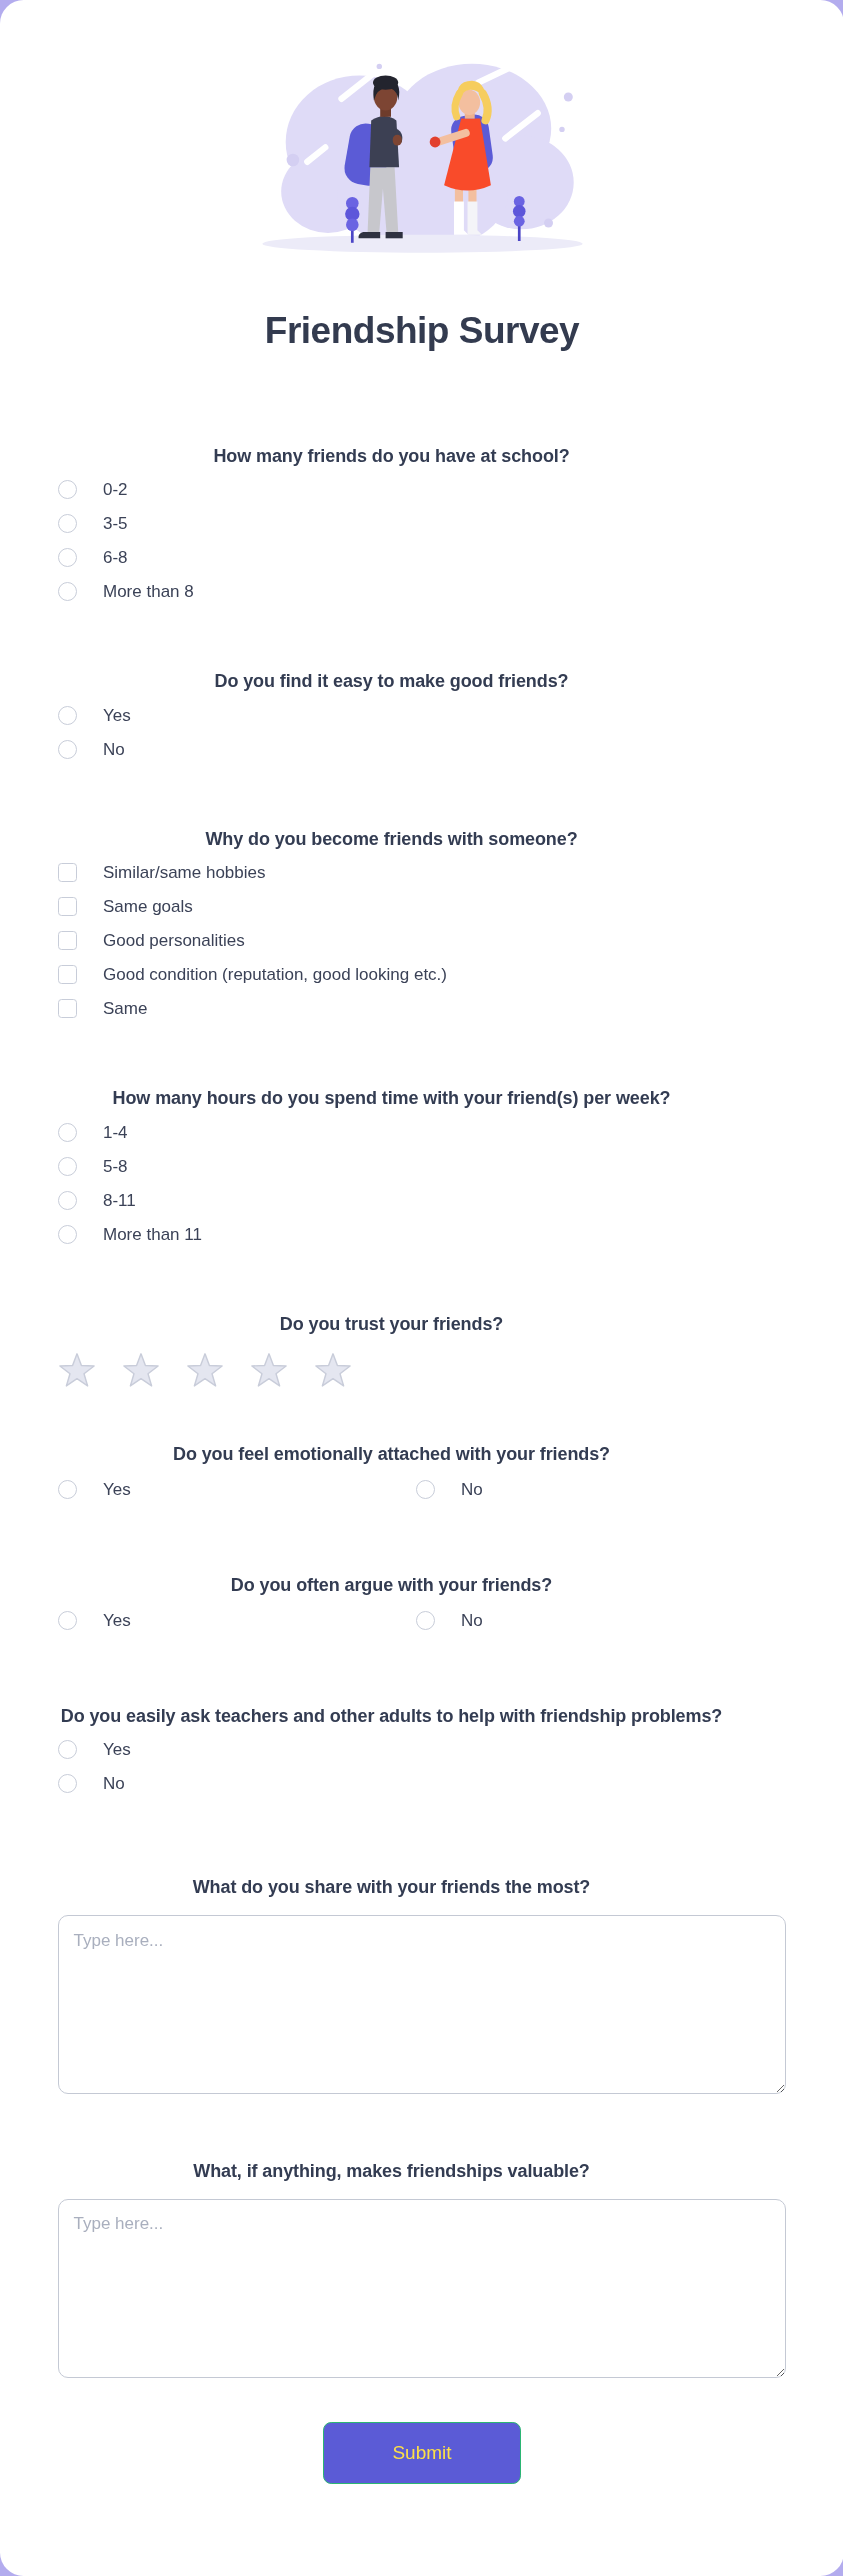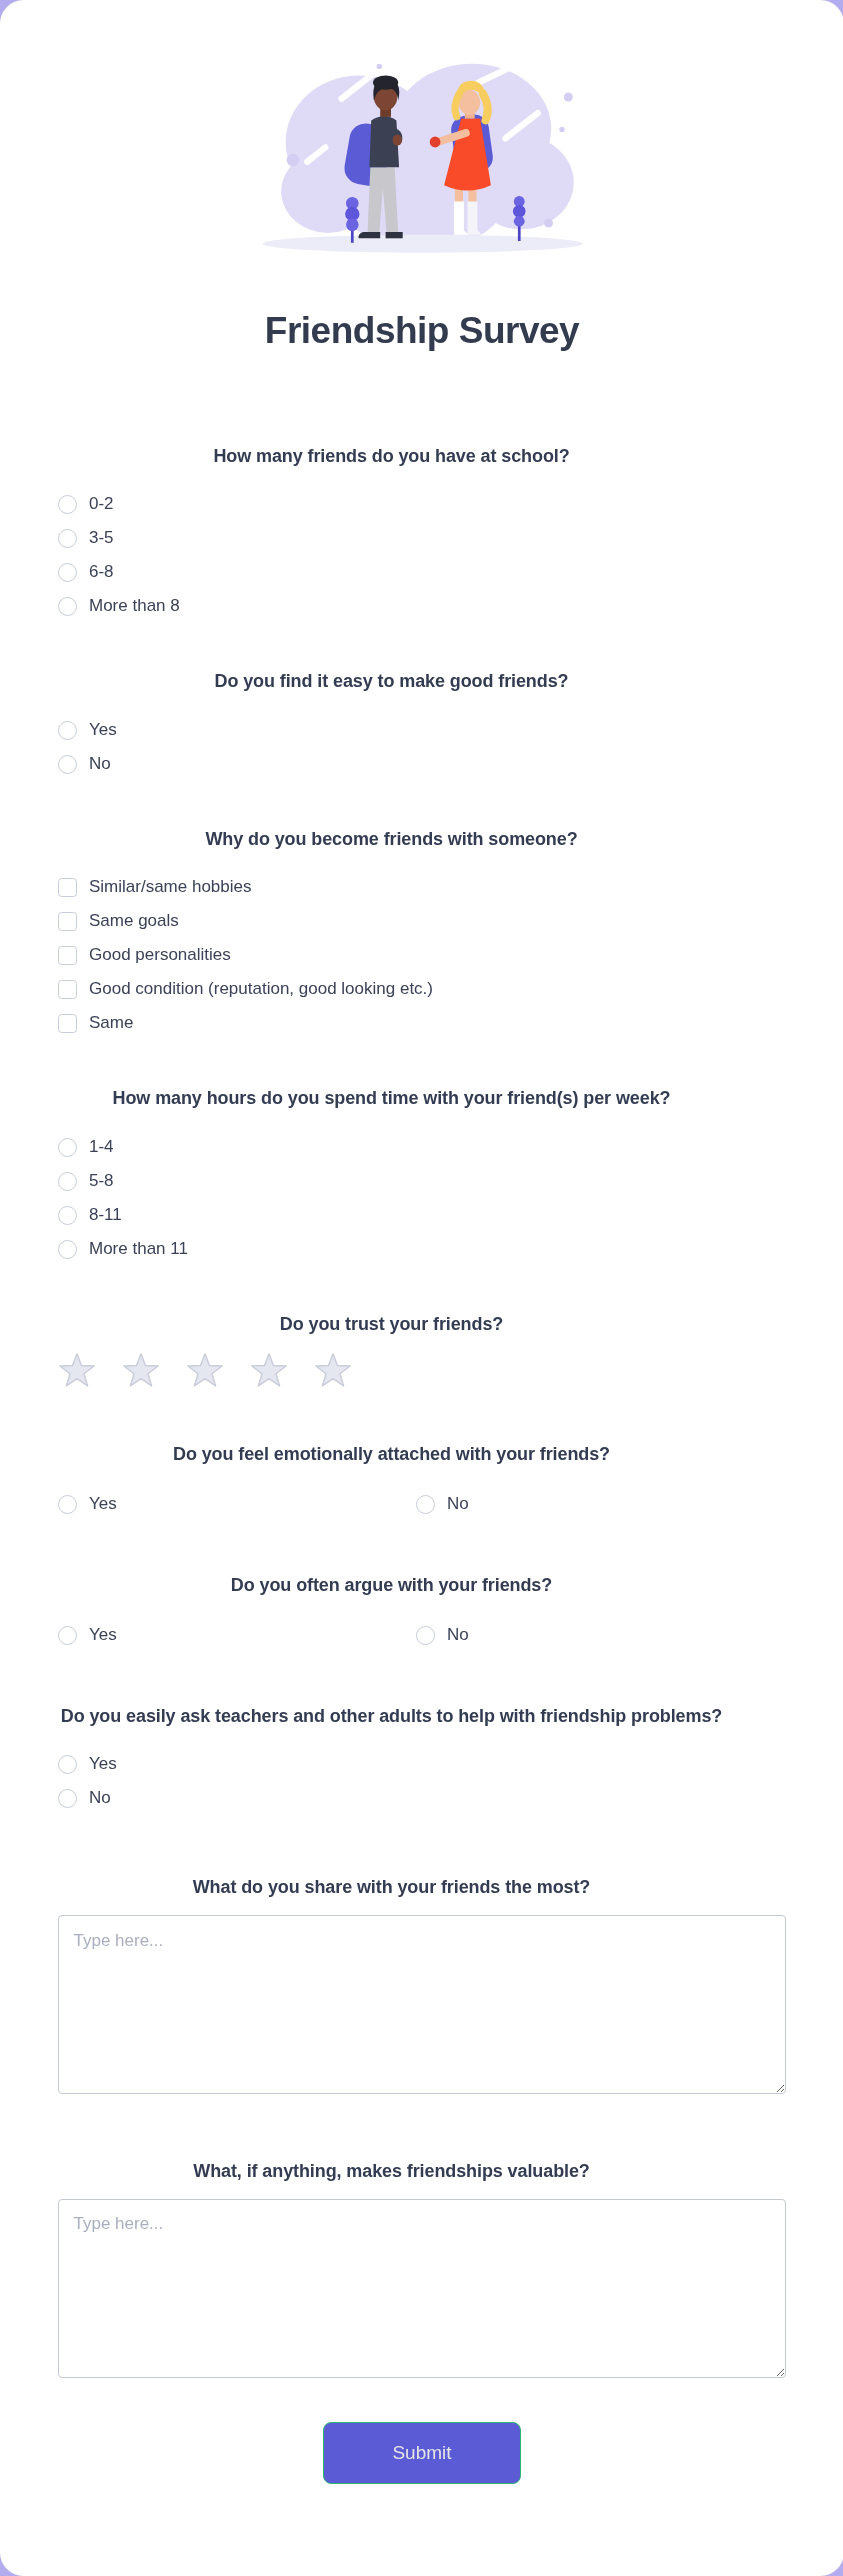--- a/index.html
+++ b/index.html
@@ -39,23 +39,23 @@
     font-size: 18px;
     line-height: 25.4px;
     font-weight: 600;
     color: #333c52;
     max-width: 667px;
     letter-spacing: -0.1px;
     text-align: center;
   }
   .opt {
     display: flex;
-    align-items: flex-end;
+    align-items: flex-start;
     height: 34px;
-    gap: 12px;
+    gap: 26px;
     cursor: pointer;
   }
   .ctrl {
     width: 19px;
     height: 19px;
     box-sizing: border-box;
     border: 1.4px solid #c8cdd9;
     background: #ffffff;
     flex: 0 0 auto;
   }
@@ -78,42 +78,42 @@
   .q-ask { margin-bottom: 67px; }
   .q-text { margin-bottom: 65px; }
   .q-text .q-label { margin-bottom: 14.5px; }
   .q-text2 { margin-bottom: 0; }
   .ta {
     display: block;
     width: 100%;
     height: 179px;
     box-sizing: border-box;
     border: 0.9px solid #c4c9d4;
-    border-radius: 4px;
+    border-radius: 10px;
     padding: 14.5px 14.5px;
     font-family: "Liberation Sans", sans-serif;
     font-size: 17px;
     color: #3b4257;
     resize: both;
     outline: none;
   }
   .ta::placeholder { color: #a9afbe; }
   .submit-wrap {
     margin-top: 44px;
     padding-bottom: 44px;
     text-align: center;
   }
   .submit {
     width: 198px;
     height: 62px;
     box-sizing: border-box;
     background: #5b5bd6;
     border: 1.8px solid #2bb673;
     border-radius: 8.2px;
-    color: #e5e5e5;
+    color: #fde047;
     font-family: "Liberation Sans", sans-serif;
     font-size: 19px;
     cursor: pointer;
   }
 </style>
 </head>
 <body>
 
 <div class="card">
 

